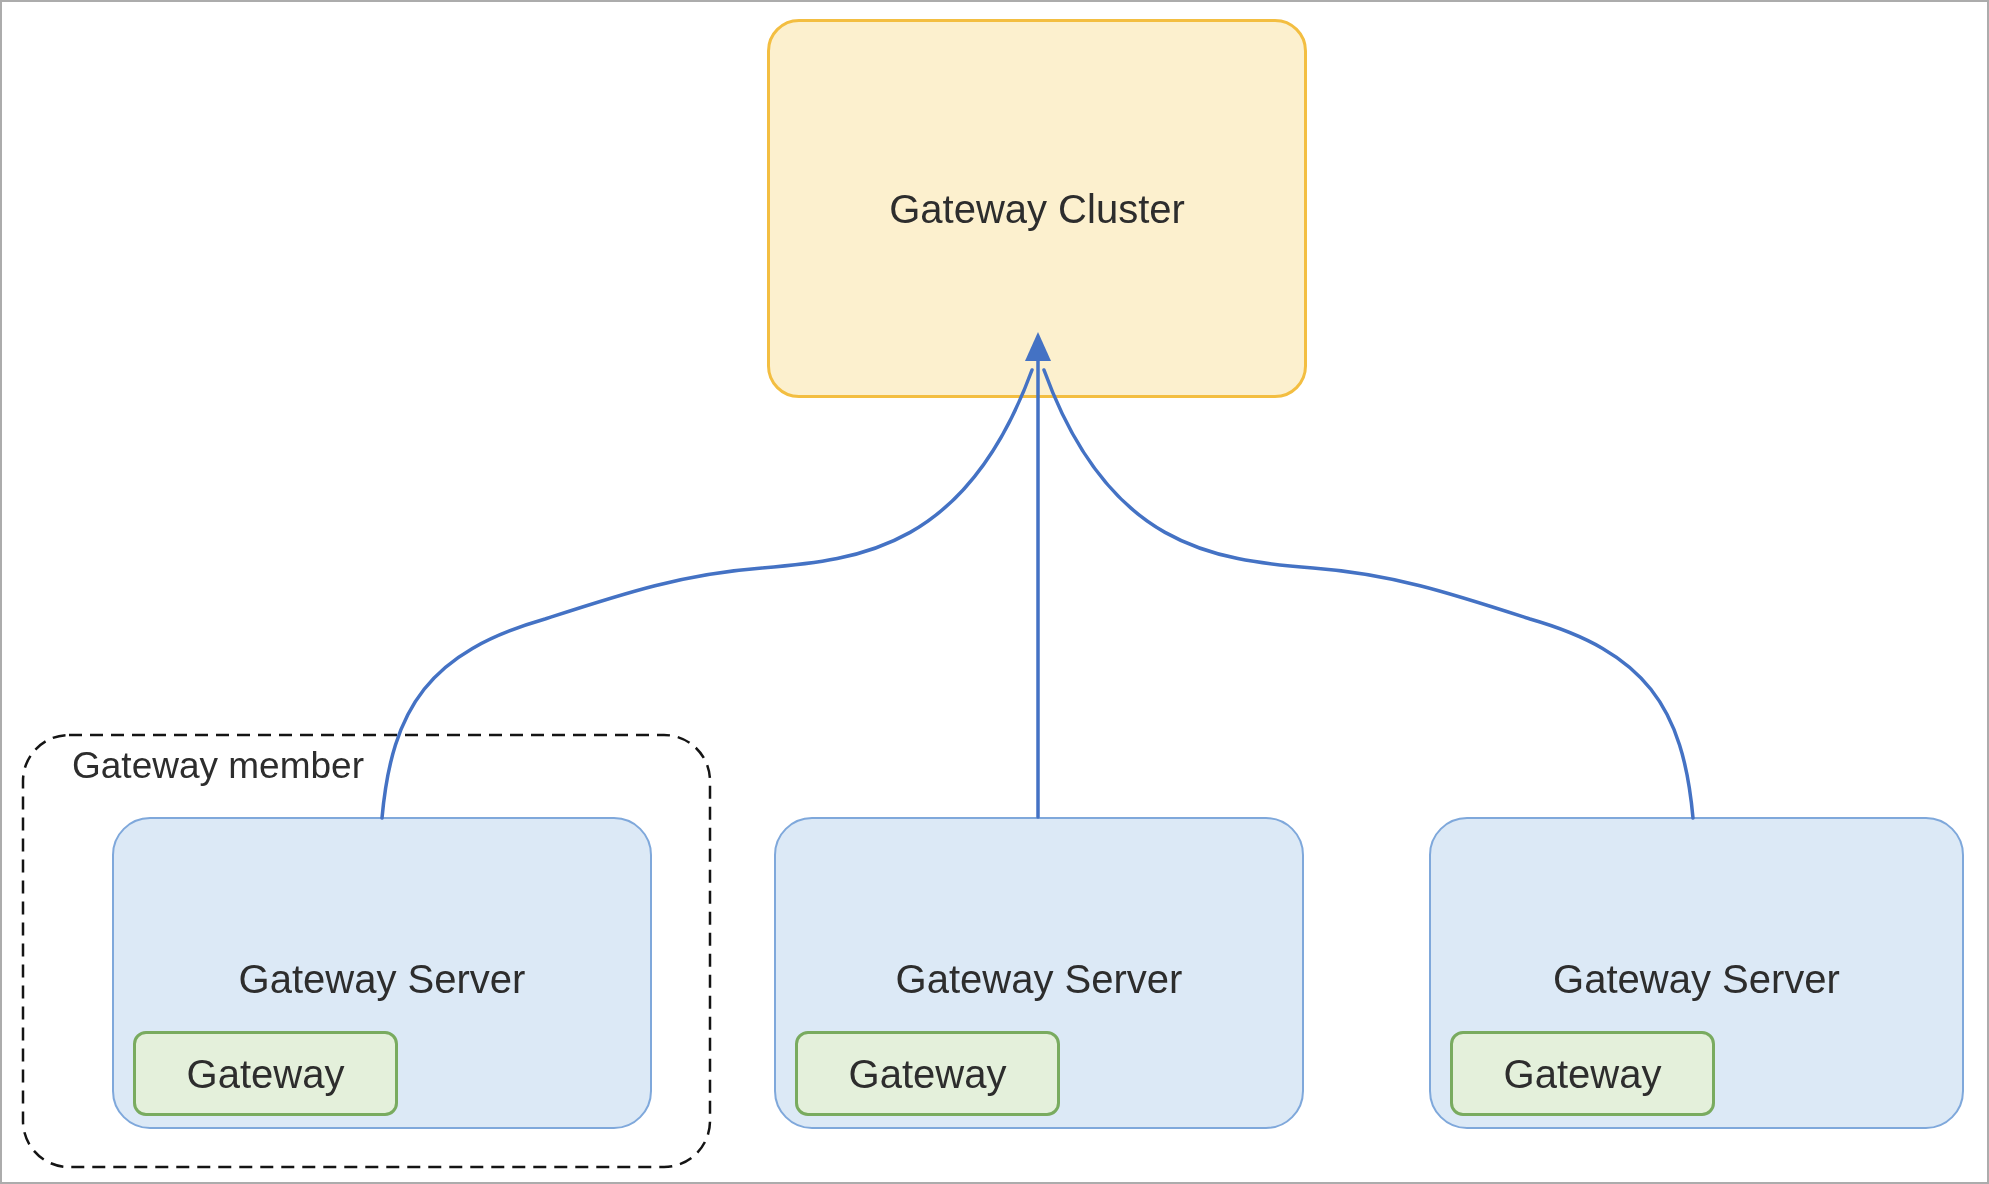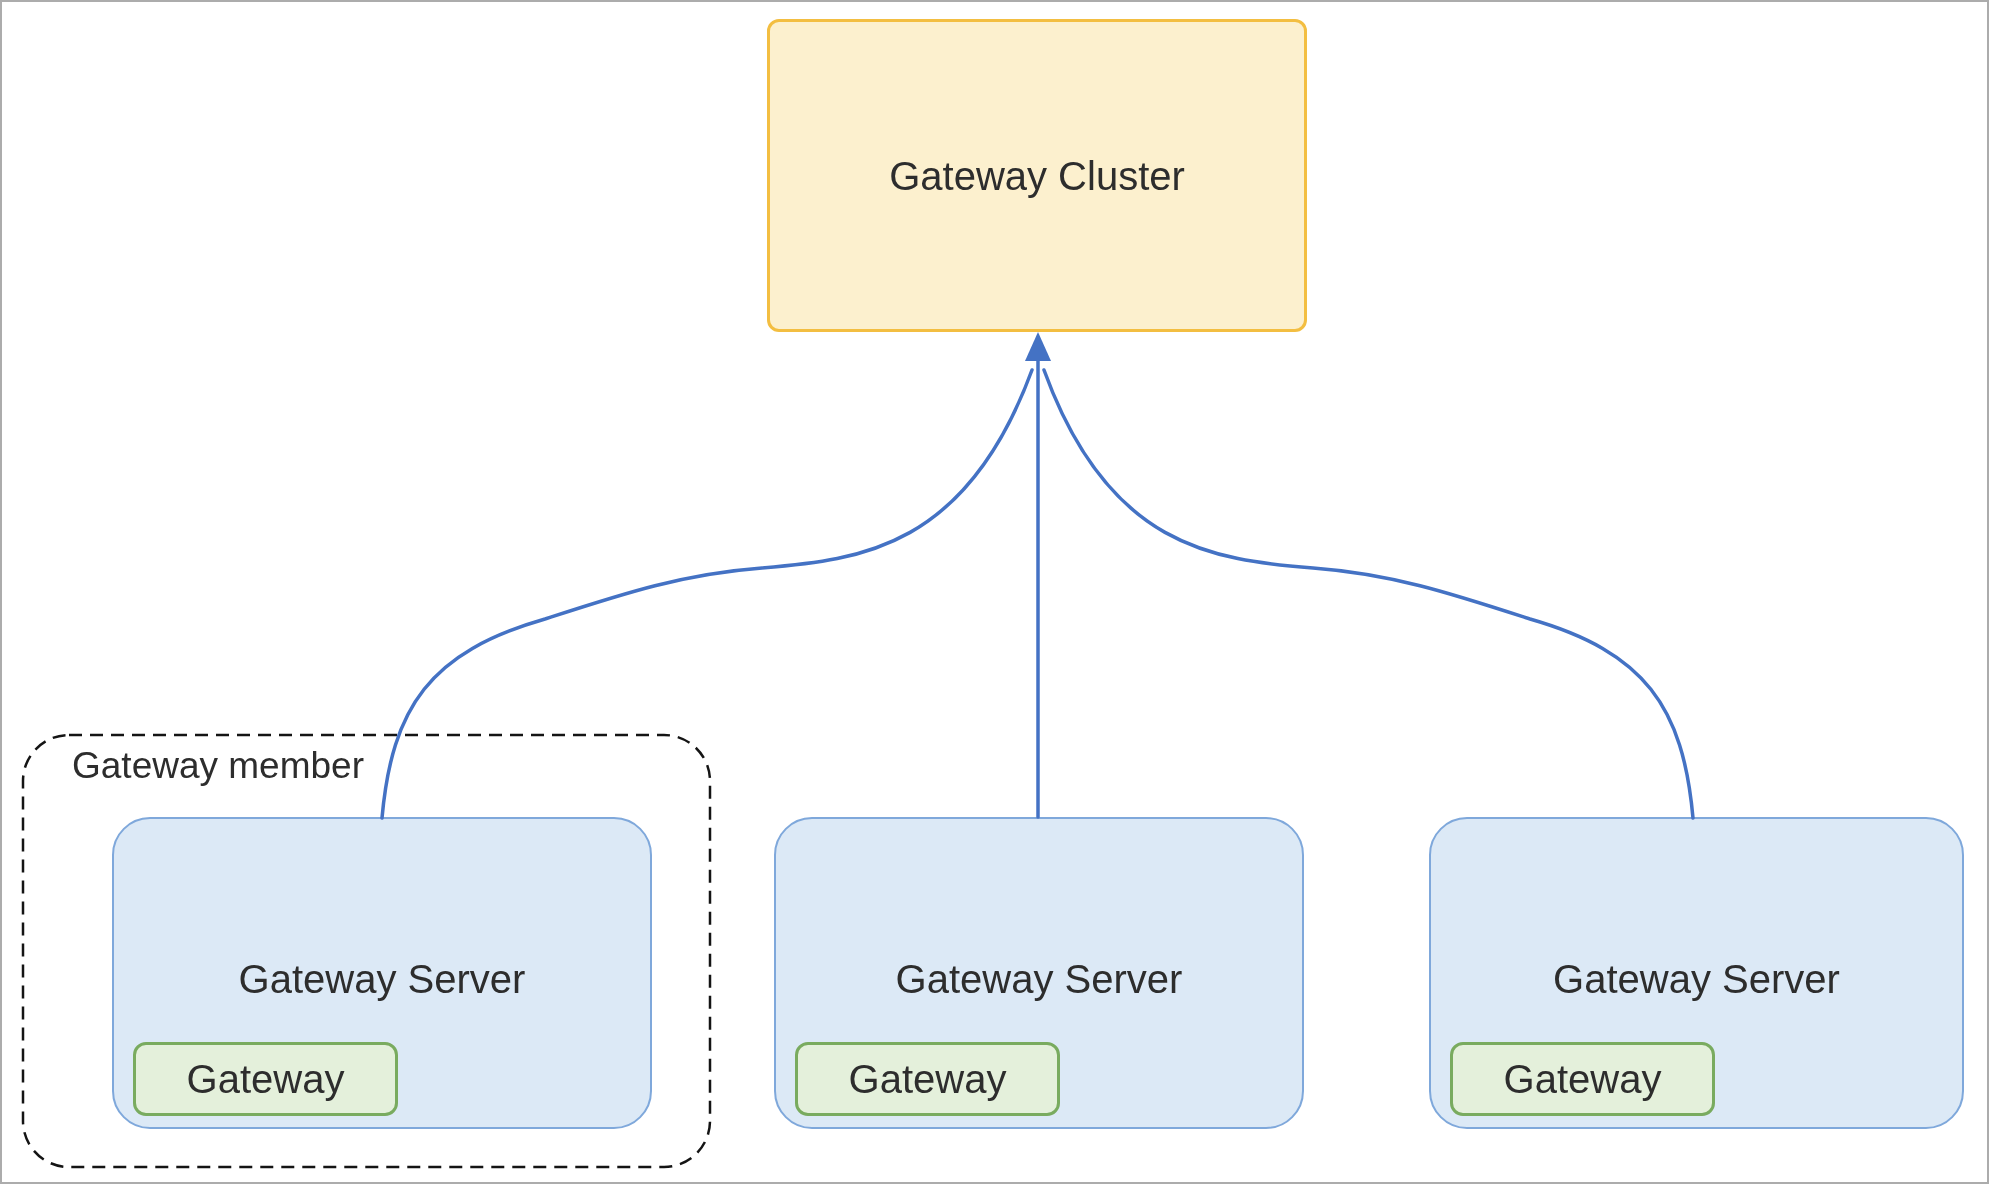--- a/index.html
+++ b/index.html
@@ -22,24 +22,24 @@
   
   .node {
     position: absolute;
     box-sizing: border-box;
     z-index: 1;
   }
   .cluster {
     left: 765px;
     top: 17px;
     width: 540px;
-    height: 313px;
+    height: 379px;
     background: var(--cluster-fill, #fcf0ce);
     border: 3px solid var(--cluster-border, #f3be41);
-    border-radius: 12px;
+    border-radius: 32px;
     display: flex;
     align-items: center;
     justify-content: center;
   }
   .server {
     top: 815px;
     height: 312px;
     background: var(--server-fill, #dce9f6);
     border: 2.5px solid var(--server-border, #7fa8db);
     border-radius: 38px;
@@ -61,21 +61,21 @@
     text-align: center;
     font-size: 40px;
     line-height: 1;
     white-space: nowrap;
   }
   .gateway {
     position: absolute;
     left: 19px;
     bottom: 11px;
     width: 265px;
-    height: 74px;
+    height: 85px;
     box-sizing: border-box;
     background: var(--gateway-fill, #e4f0db);
     border: 3px solid var(--gateway-border, #79ab5f);
     border-radius: 13px;
     display: flex;
     align-items: center;
     justify-content: center;
   }
   .gateway-label {
     font-size: 40px;

